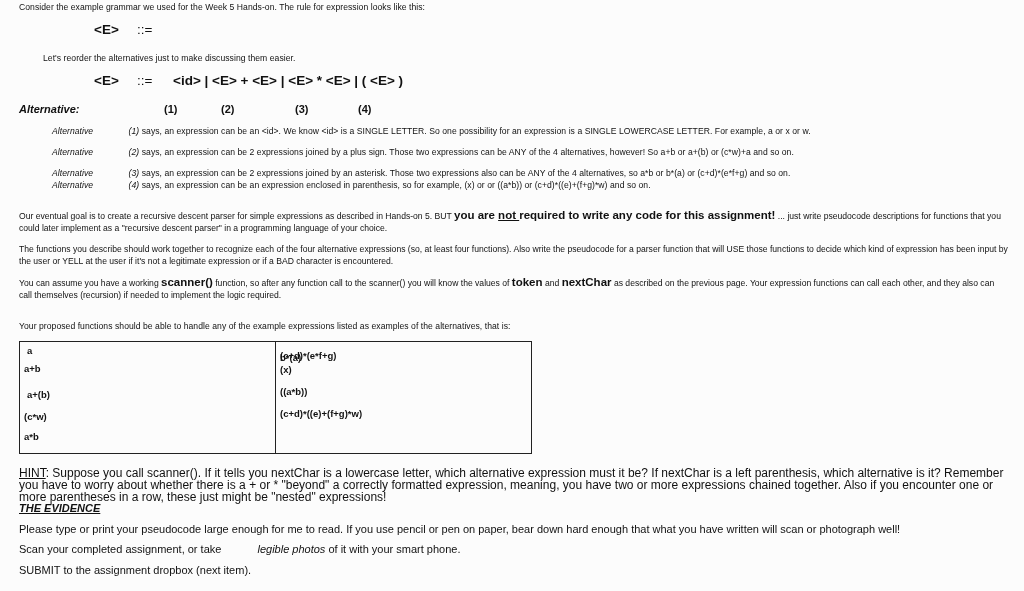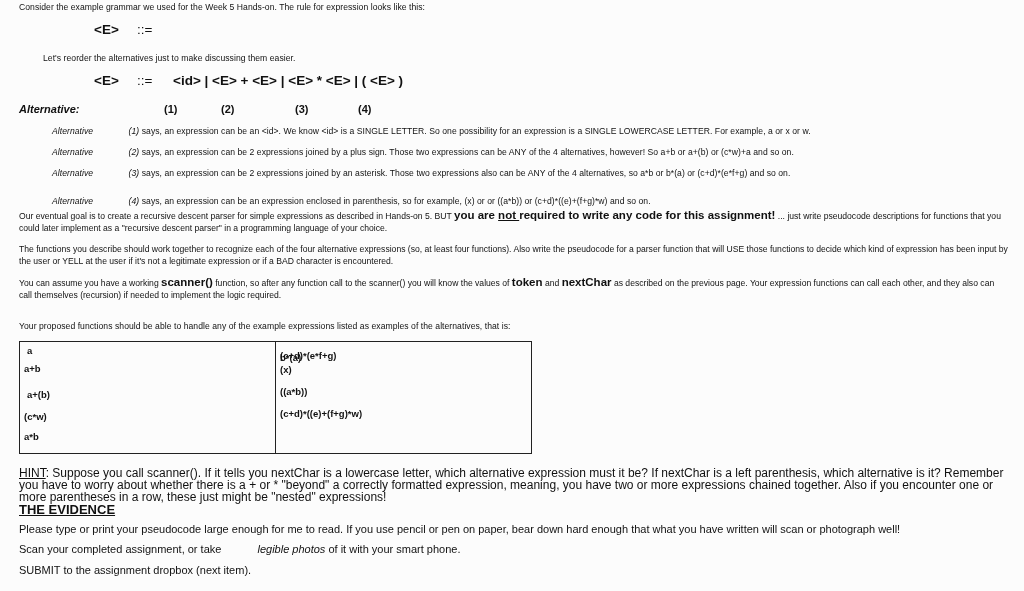--- a/index.html
+++ b/index.html
@@ -19,21 +19,21 @@
   .big-bold { font-size: 11.5px; font-weight: bold; }
   .u { text-decoration: underline; }
   .para { position: absolute; left: 19px; width: 990px; font-size: 8.6px; line-height: 12px; white-space: normal; }
   table.ex {
     position: absolute; left: 19px; top: 341px; width: 513px; height: 113px;
     border-collapse: collapse; border: 1px solid #222;
   }
   table.ex td { border: 1px solid #222; vertical-align: top; padding: 0; width: 50%; position: relative; }
   .cell-item { position: absolute; font-size: 9.5px; font-weight: bold; white-space: nowrap; }
   .evidence { font-size: 11px; }
-  .ev-head { font-size: 13px; font-weight: bold; text-decoration: underline; }
+  .ev-head { font-size: 11px; font-weight: bold; text-decoration: underline; font-style: italic; }
 </style>
 </head>
 <body>
 
 <div class="abs small" style="left:19px;top:2px;">Consider the example grammar we used for the Week 5 Hands-on. The rule for expression looks like this:</div>
 
 <div class="grammar" style="position:absolute;left:0;top:22px;height:18px;width:1024px;">
   <span style="left:94px;">&lt;E&gt;</span>
   <span style="left:137px;font-weight:normal;">::=</span>
 </div>
@@ -56,21 +56,21 @@
 
 <div class="abs small" style="left:19px;top:126px;">
   <em>Alternative</em> <em>(1)</em><span> says, an expression can be an &lt;id&gt;. We know &lt;id&gt; is a SINGLE LETTER. So one possibility for an expression is a SINGLE LOWERCASE LETTER. For example, a or x or w.</span>
 </div>
 <div class="abs small" style="left:19px;top:147px;">
   <em>Alternative</em> <em>(2)</em><span> says, an expression can be 2 expressions joined by a plus sign.  Those two expressions can be ANY of the 4 alternatives, however! So a+b or a+(b) or (c*w)+a and so on.</span>
 </div>
 <div class="abs small" style="left:19px;top:168px;">
   <em>Alternative</em> <em>(3)</em><span> says, an expression can be 2 expressions joined by an asterisk. Those two expressions also can be ANY of the 4 alternatives, so a*b or b*(a) or (c+d)*(e*f+g) and so on.</span>
 </div>
-<div class="abs small" style="left:19px;top:196px;">
+<div class="abs small" style="left:19px;top:180px;">
   <em>Alternative</em> <em>(4)</em><span> says, an expression can be an expression enclosed in parenthesis, so for example, (x) or or ((a*b)) or (c+d)*((e)+(f+g)*w) and so on.</span>
 </div>
 
 <div class="para" style="top:209px;">
   <span>Our eventual goal is to create a recursive descent parser for simple expressions as described in Hands-on 5. BUT </span><span class="big-bold">you are </span><span class="big-bold u">not </span><span class="big-bold">required to write any code for this assignment!</span><span> ... just write pseudocode descriptions for functions that you could later implement as a "recursive descent parser" in a programming language of your choice.</span>
 </div>
 
 <div class="para" style="top:243px;">The functions you describe should work together to recognize each of the four alternative expressions (so, at least four functions). Also write the pseudocode for a parser function that will USE those functions to decide which kind of expression has been input by the user or YELL at the user if it's not a legitimate expression or if a BAD character is encountered.</div>
 
 <div class="para" style="top:276px;">

